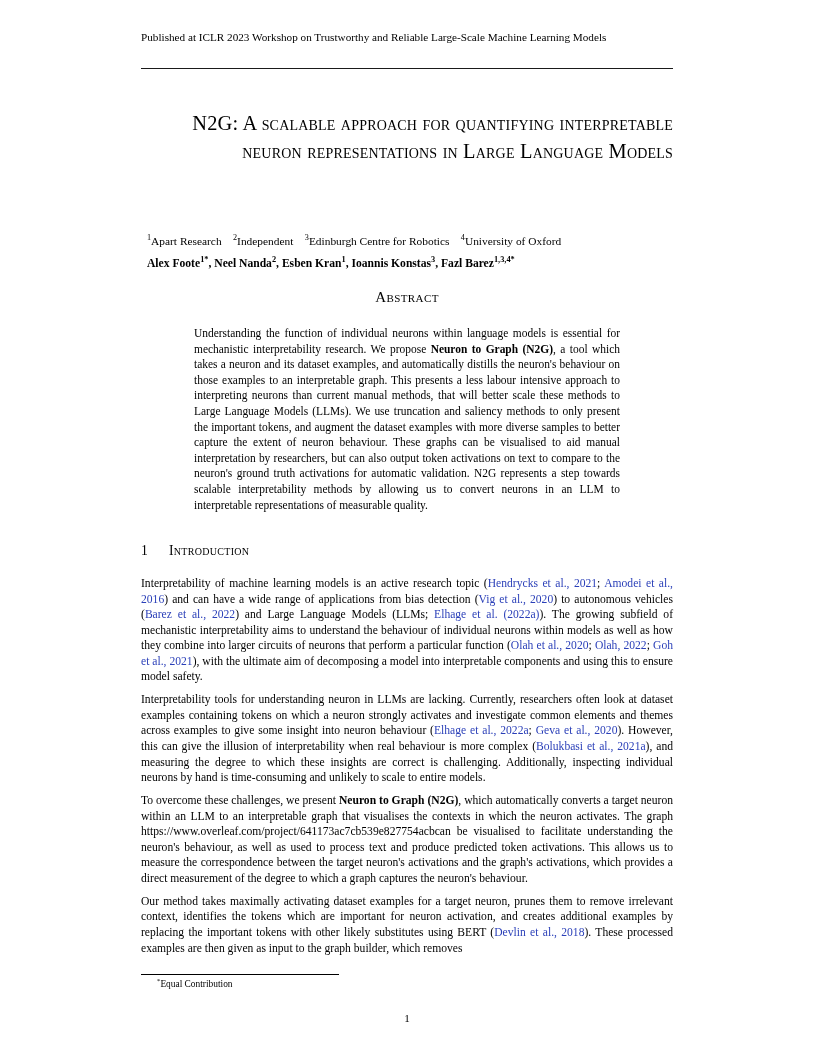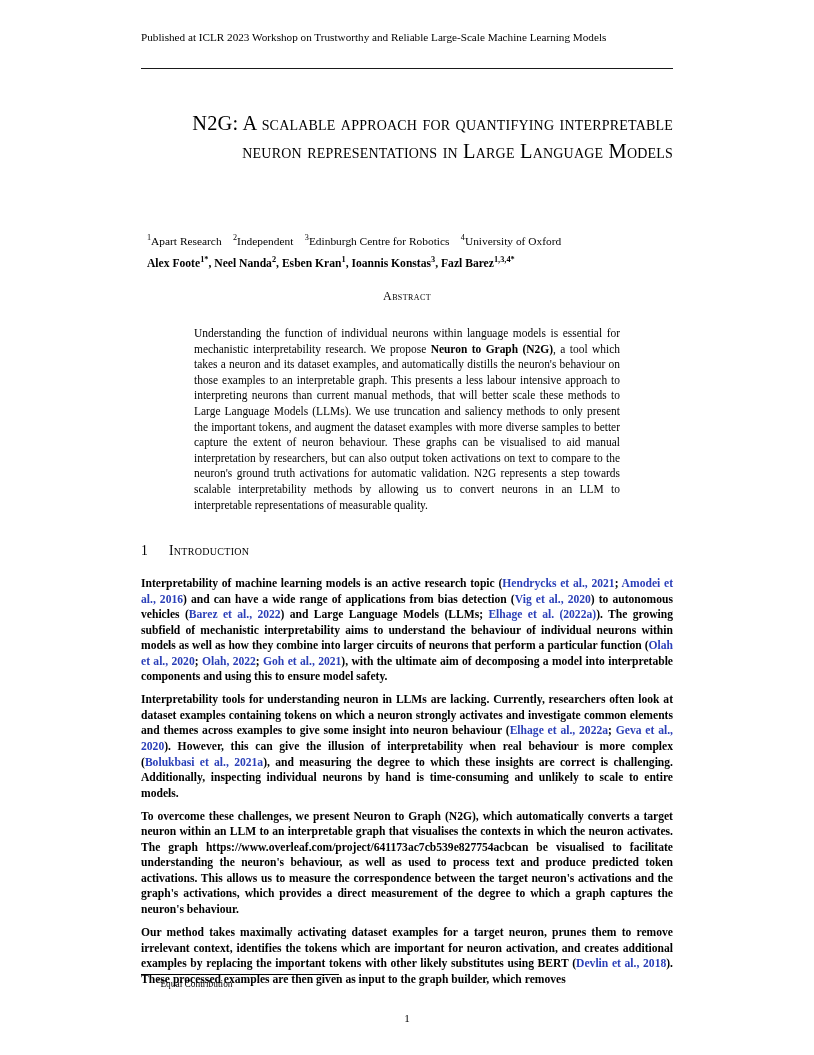--- a/index.html
+++ b/index.html
@@ -81,21 +81,21 @@
     line-height: 0;
   }
 
   
   .abstract-heading {
     position: absolute;
     top: 289px;
     left: 0;
     width: 532px;
     text-align: center;
-    font-size: 12px;
+    font-size: 15px;
     font-variant: small-caps;
     letter-spacing: 0.4px;
   }
   .abstract-body {
     position: absolute;
     top: 322px;
     left: 49px;
     width: 434px;
     font-size: 11.45px;
     line-height: 15.6px;
@@ -126,21 +126,20 @@
     top: 576px;
     left: 0;
     width: 532px;
     font-size: 11.6px;
     line-height: 15.55px;
     text-align: justify;
     text-justify: inter-word;
   }
   .body-text p {
     margin: 0 0 7.5px 0;
-    font-weight: bold;
   }
   .cite {
     color: #2a3fb8;
   }
 
   
   .footnote-rule {
     position: absolute;
     top: 974px;
     left: 0;

